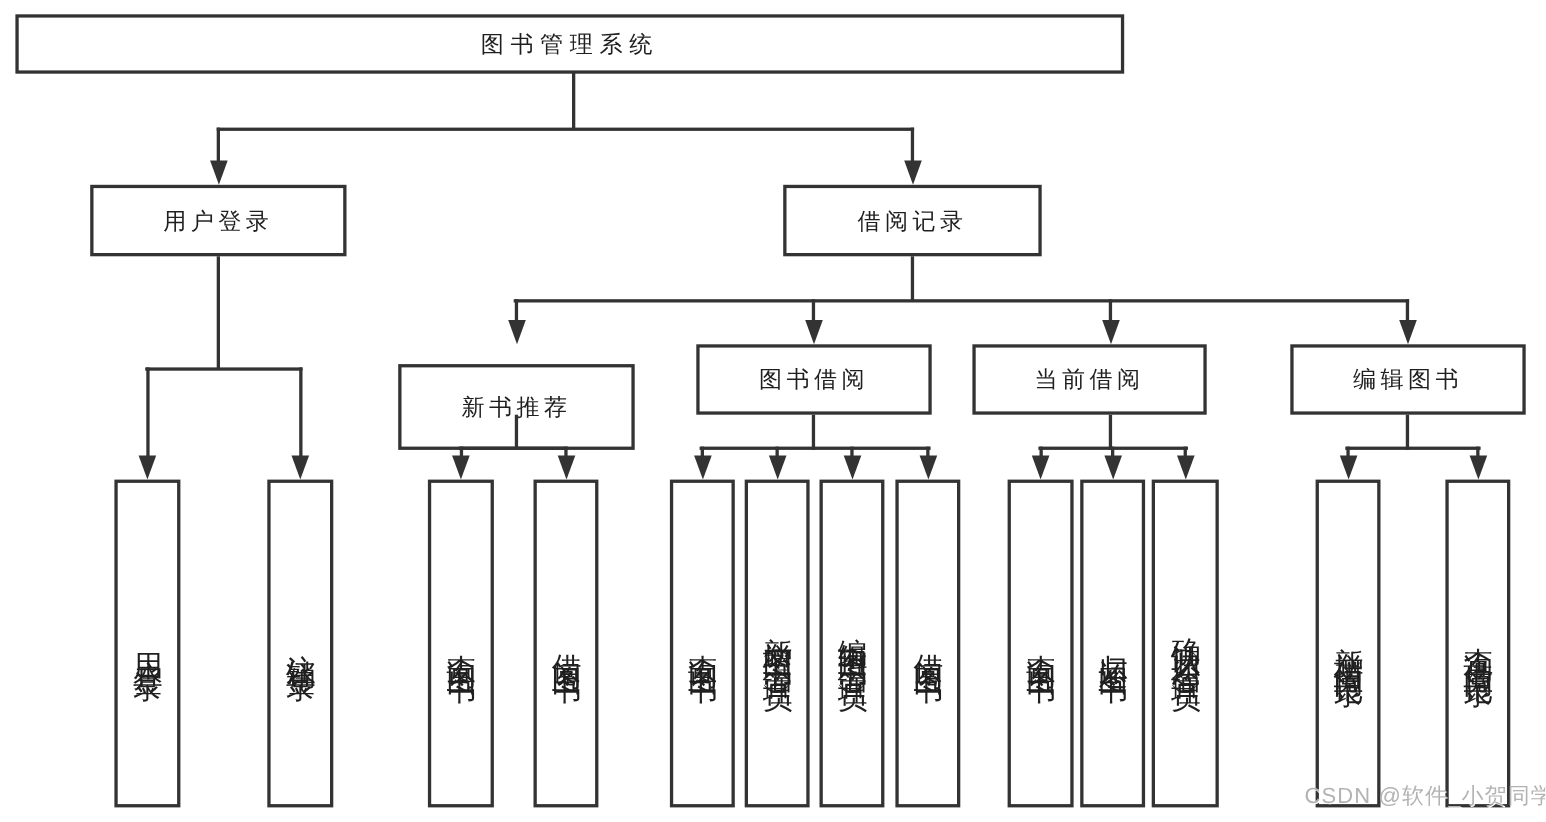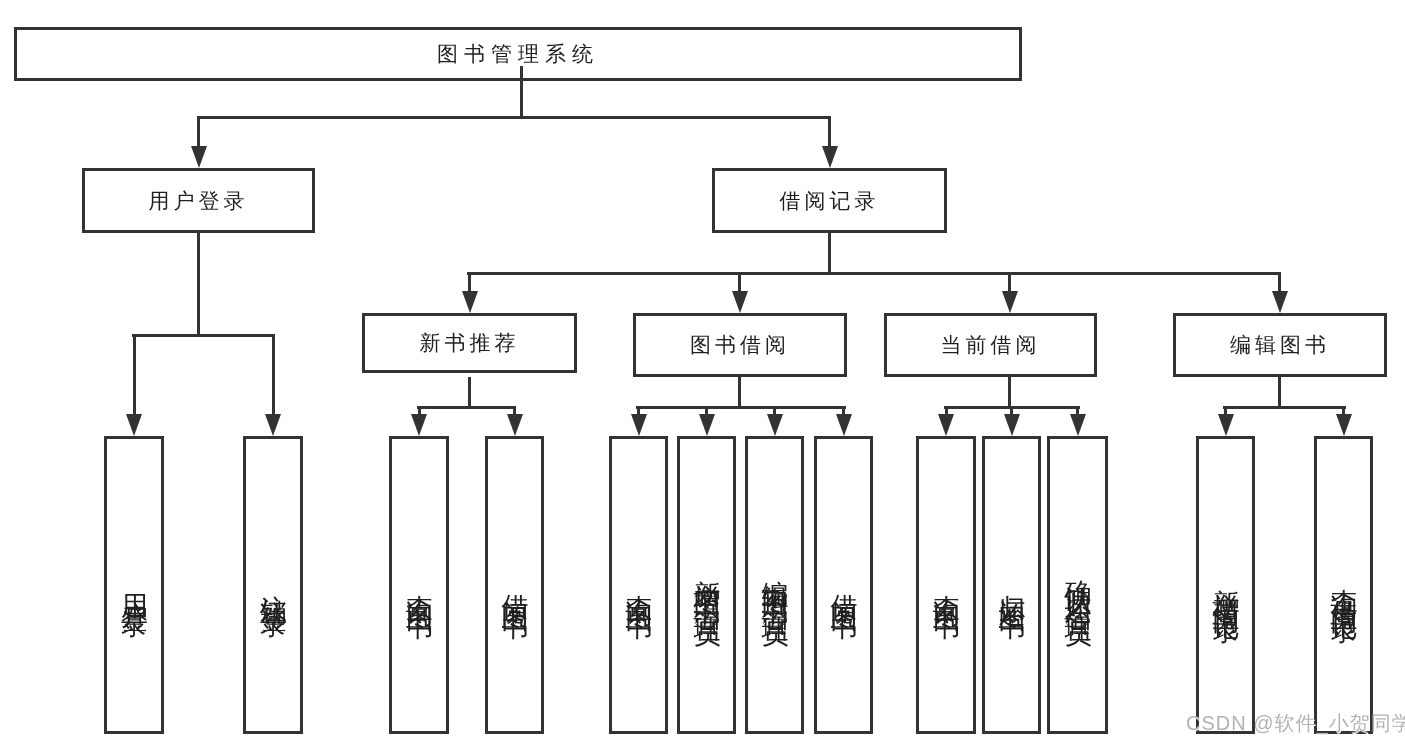--- a/index.html
+++ b/index.html
@@ -1,21 +1,21 @@
 <!DOCTYPE html>
 <html><head>
 <meta charset="utf-8">
 <style>
   html,body{margin:0;padding:0;background:#fff;}
   .canvas{position:relative;width:1405px;height:747px;background:#ffffff;overflow:hidden;
           font-family:"Liberation Sans","DejaVu Sans",sans-serif;}
   .box{position:absolute;box-sizing:border-box;background:#ffffff;border:3px solid #333333;
        display:flex;align-items:center;justify-content:center;color:#1f1f1f;
        font-size:21px;letter-spacing:4px;white-space:nowrap;}
-  .title{letter-spacing:6px;margin-top:14px;}
+  .title{letter-spacing:6px;}
   .vbox{writing-mode:vertical-rl;text-orientation:mixed;font-size:27px;letter-spacing:6px;line-height:1;}
   .line{position:absolute;background:#333333;}
   .arrow{position:absolute;width:0;height:0;border-left:8px solid transparent;
          border-right:8px solid transparent;border-top:22px solid #333333;}
   .watermark{position:absolute;left:1186px;top:710px;font-size:20px;color:#b3b3b3;
              letter-spacing:1px;white-space:nowrap;text-shadow:1px 1px 0 #ffffff;}
 </style>
 </head>
 <body>
 
@@ -37,21 +37,21 @@
   <div class="line" style="left:467px;top:272px;width:814px;height:3px"></div>
   <div class="line" style="left:468px;top:272px;width:3px;height:22px"></div>
   <div class="arrow" style="left:462px;top:291px"></div>
   <div class="line" style="left:738px;top:272px;width:3px;height:22px"></div>
   <div class="arrow" style="left:732px;top:291px"></div>
   <div class="line" style="left:1008px;top:272px;width:3px;height:22px"></div>
   <div class="arrow" style="left:1002px;top:291px"></div>
   <div class="line" style="left:1278px;top:272px;width:3px;height:22px"></div>
   <div class="arrow" style="left:1272px;top:291px"></div>
 
-  <div class="box" style="left:362px;top:313px;width:215px;height:60px">新书推荐</div>
+  <div class="box" style="left:362px;top:331px;width:215px;height:78px">新书推荐</div>
   <div class="box" style="left:633px;top:313px;width:214px;height:64px">图书借阅</div>
   <div class="box" style="left:884px;top:313px;width:213px;height:64px">当前借阅</div>
   <div class="box" style="left:1173px;top:313px;width:214px;height:64px">编辑图书</div>
 
   <div class="line" style="left:197px;top:233px;width:3px;height:103px"></div>
   <div class="line" style="left:132px;top:334px;width:143px;height:3px"></div>
   <div class="line" style="left:133px;top:334px;width:3px;height:84px"></div>
   <div class="arrow" style="left:126px;top:414px"></div>
   <div class="line" style="left:272px;top:334px;width:3px;height:84px"></div>
   <div class="arrow" style="left:265px;top:414px"></div>

